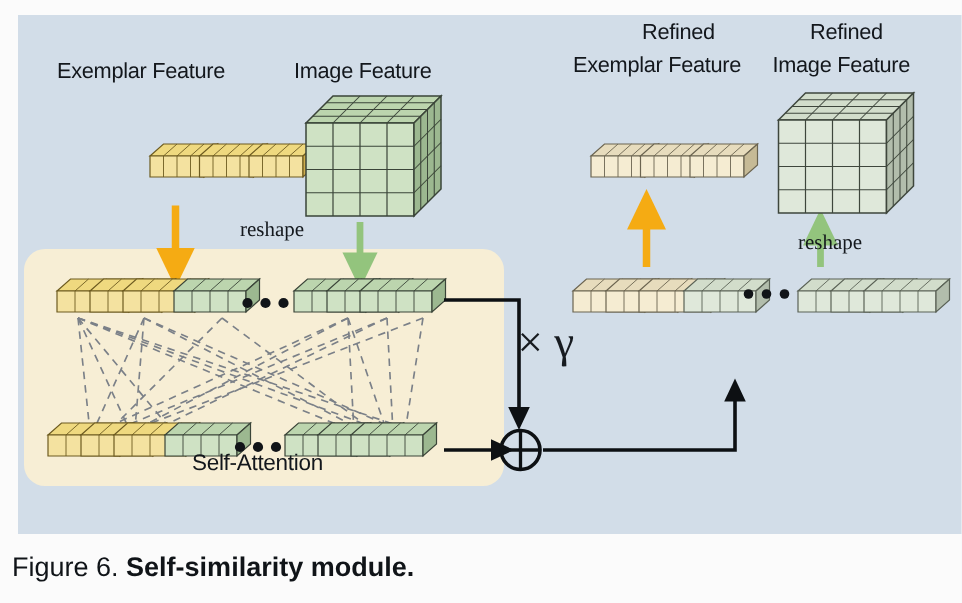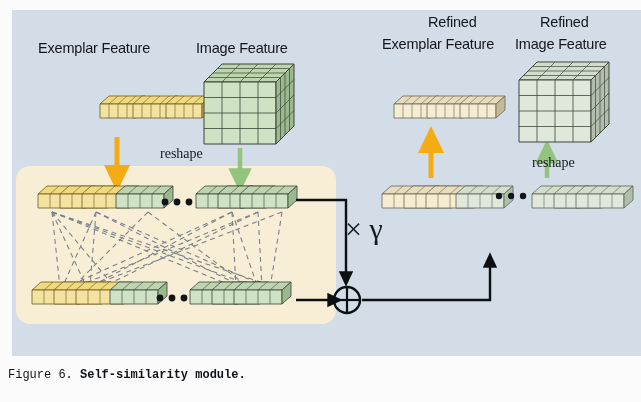--- a/index.html
+++ b/index.html
@@ -18,21 +18,21 @@
   .t-rex1{left:428px;top:14px;font-size:14.5px;}
   .t-rex2{left:382px;top:36px;font-size:14.5px;}
   .t-rimg1{left:540px;top:14px;font-size:14.5px;}
   .t-rimg2{left:515px;top:36px;font-size:14.5px;}
   .t-satt{left:128px;top:300px;font-size:15px;}
   .t-flatten{left:160px;top:146px;font-size:14px;}
   .t-reshape{left:532px;top:155px;font-size:14px;}
 
   .gamma{position:absolute;left:345px;top:212px;font-family:"Liberation Serif",serif;font-size:30px;color:#171b20;white-space:nowrap;}
 
-  .caption{position:absolute;left:8px;top:368px;font-family:Liberation Mono, monospace;font-size:12px;color:#101418;white-space:nowrap;}
+  .caption{position:absolute;left:8px;top:368px;font-family:Liberation Sans, sans-serif;font-size:18px;color:#101418;white-space:nowrap;}
   .caption b{font-weight:bold;}
 
   svg.layer{position:absolute;left:0;top:0;width:641px;height:402px;pointer-events:none;}
 </style>
 </head>
 <body>
 
 <div id="root">
 
   <div class="panel"></div>
@@ -492,20 +492,21 @@
       <line x1="72" y1="64.5" x2="90" y2="46.5" stroke="#3e463c" stroke-width="0.7"></line>
     </g>
   </svg>
 
   <div class="lbl t-exemplar">Exemplar Feature</div>
   <div class="lbl t-imgfeat">Image Feature</div>
   <div class="lbl t-rex1">Refined</div>
   <div class="lbl t-rex2">Exemplar Feature</div>
   <div class="lbl t-rimg1">Refined</div>
   <div class="lbl t-rimg2">Image Feature</div>
+  <div class="lbl t-satt">Self-Attention</div>
   <div class="lbl-ser t-flatten">reshape</div>
   <div class="lbl-ser t-reshape">reshape</div>
   <div class="gamma">× γ</div>
 
   <div class="caption">
     <span>Figure 6.</span>
     <b>Self-similarity module.</b>
   </div>
 
 </div>

